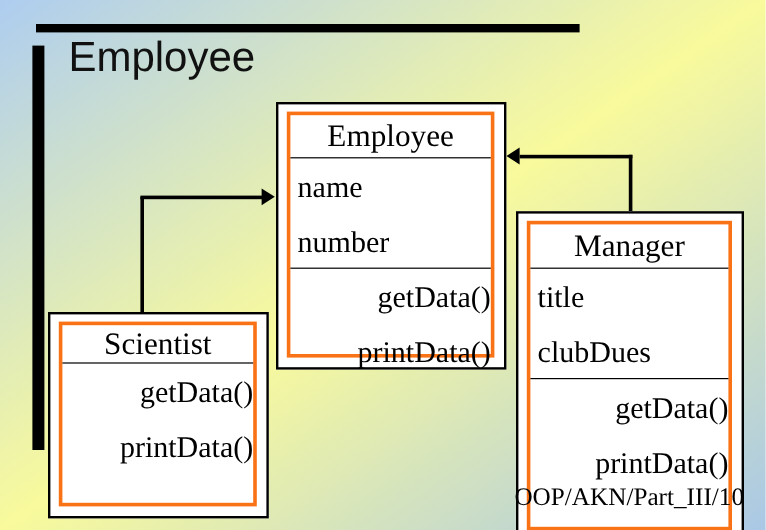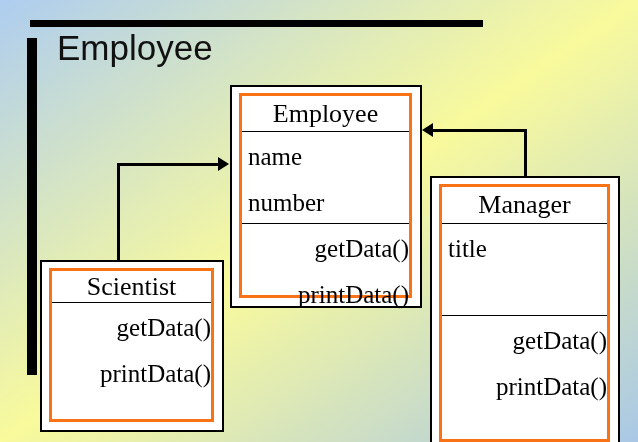--- a/index.html
+++ b/index.html
@@ -151,22 +151,24 @@
         <div class="member">printData()</div>
       </div>
     </div>
   </div>
 
   <div class="class-box box-manager">
     <div class="class-inner">
       <div class="class-header">Manager</div>
       <div class="class-attrs">
         <div class="member">title</div>
+        <div class="member">clubDues</div>
       </div>
       <div class="class-methods">
         <div class="member">getData()</div>
         <div class="member">printData()</div>
       </div>
     </div>
   </div>
 
+  <div class="footer">OOP/AKN/Part_III/10</div>
 
 </div>
 
 </body></html>

